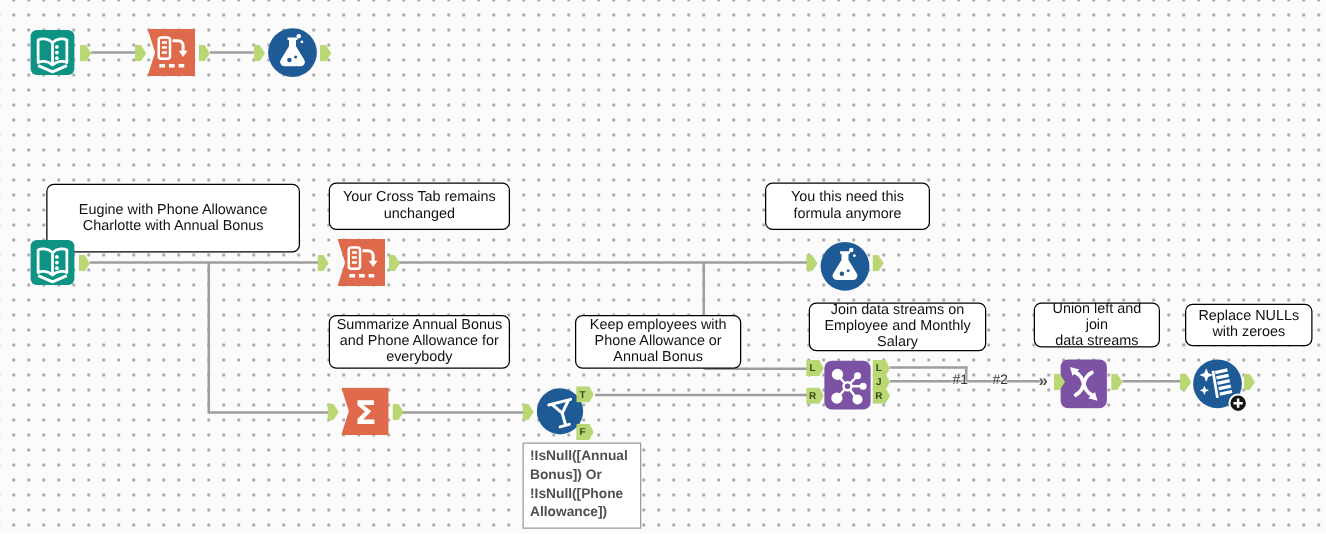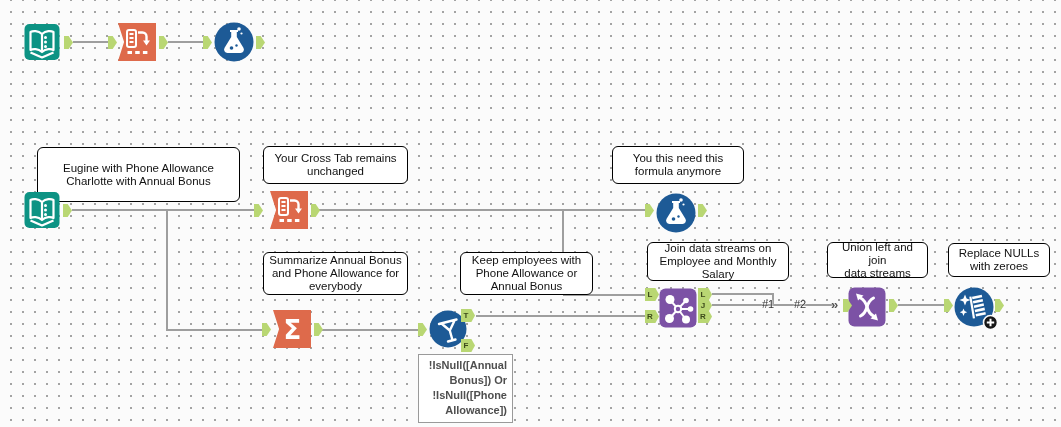--- a/index.html
+++ b/index.html
@@ -25,21 +25,21 @@
     filter:drop-shadow(0 0 0.5px #7d9a3e);
     display:flex;align-items:center;justify-content:center;
     padding-right:4px;box-sizing:border-box;
     font-size:8px;font-weight:bold;color:#3c4a1a;}
   .comment{position:absolute;background:#fff;border:1.5px solid #000;
     border-radius:6px;box-sizing:border-box;
     display:flex;align-items:center;justify-content:center;text-align:center;
     font-size:11.5px;line-height:13px;color:#111;white-space:pre-line;padding:2px 4px;}
   .expression{position:absolute;background:#fff;border:1px solid #9a9a9a;
     box-sizing:border-box;font-size:11px;line-height:15px;font-weight:bold;
-    color:#4f4f4f;white-space:pre-line;padding:3px 5px;text-align:right;}
+    color:#4f4f4f;white-space:pre-line;padding:3px 5px;}
   .conn-label{position:absolute;font-size:11px;color:#333;
     text-shadow:0 0 2px #fff,0 0 2px #fff;}
   .multi-glyph{position:absolute;font-size:13px;line-height:13px;color:#555;font-weight:bold;
     text-shadow:0 0 2px #fff;}
 </style>
 </head>
 <body>
 
 <div id="canvas">
 

